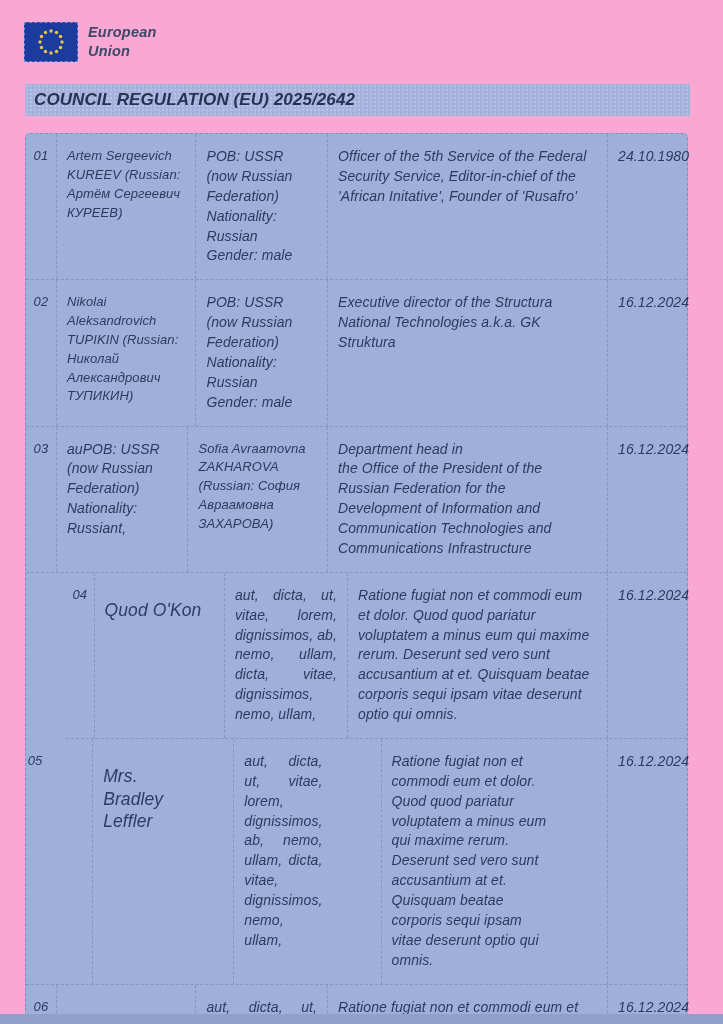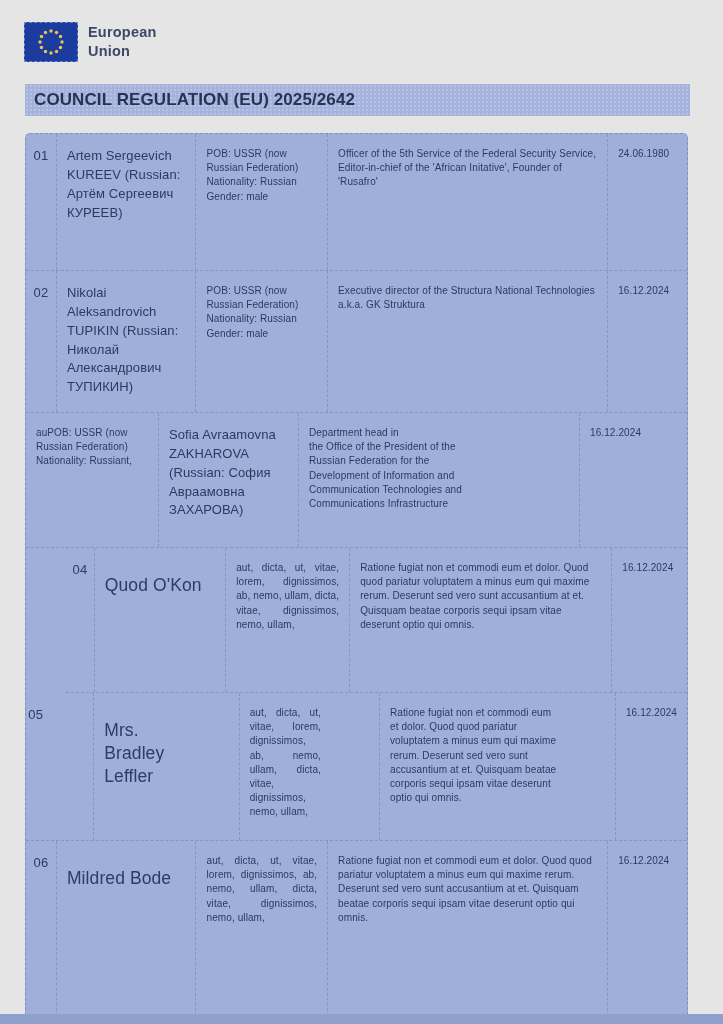--- a/index.html
+++ b/index.html
@@ -3,21 +3,21 @@
 <meta charset="utf-8">
 <style>
   * { margin:0; padding:0; box-sizing:border-box; }
   html,body { width:723px; height:1024px; }
   body {
     font-family:"Liberation Sans","DejaVu Sans",sans-serif;
     background:#9aaad6;
     color:#2b3a5f;
     overflow:hidden;
   }
-  .page { position:relative; width:723px; height:1024px; background:#e5e5e5; overflow:hidden; }
+  .page { position:relative; width:723px; height:1024px; background:#f9a8d4; overflow:hidden;font-style:italic; }
 
   
   .logo-row { position:absolute; top:22px; left:24px; display:flex; align-items:center; }
   .flag {
     width:54px; height:40px; background:#1c3b9e;
     border:1px dashed rgba(220,228,255,0.45);
     display:flex; align-items:center; justify-content:center;
   }
   .logo-text { margin-left:10px; font-size:14.5px; font-weight:700; color:#3b4866; line-height:1.3; letter-spacing:0.2px; }
 
@@ -34,21 +34,21 @@
 
   
   .table {
     position:absolute; top:133px; left:25px; width:663px;
     border:1px dashed #8090bf;
     border-radius:5px 5px 0 0;
     background:#9fafda;
   }
   .row { display:flex; border-bottom:1px dashed #8694c3; }
   .row:last-child { border-bottom:none; }
-  .cell { padding:13px 10px; font-size:10px; line-height:1.42; letter-spacing:0.1px; }
+  .cell { padding:13px 10px; font-size:14px; line-height:1.42; letter-spacing:0.1px; }
   .cell + .cell { border-left:1px dashed #8694c3; }
   .c-num  { width:30px;  padding:13px 0 0 0; text-align:center; font-size:13px; }
   .c-name { width:140px; font-size:13px; line-height:1.45; }
   .c-name.big { font-size:17.5px; padding-top:26px; line-height:1.3; color:#2c3c63; }
   .c-info { width:132px; white-space:pre-line; }
   .c-info.justify { text-align:justify; }
   .c-func { width:281px; white-space:pre-line; }
   .c-date { width:80px; }
 
   .r1 { min-height:137px; }
@@ -98,34 +98,35 @@
 
   <div class="table">
 
     <div class="row r1">
       <div class="cell c-num">01</div>
       <div class="cell c-name">Artem Sergeevich KUREEV (Russian: Артём Сергеевич КУРЕЕВ)</div>
       <div class="cell c-info">POB: USSR (now Russian Federation)
 Nationality: Russian
 Gender: male</div>
       <div class="cell c-func">Officer of the 5th Service of the Federal Security Service, Editor-in-chief of the 'African Initative', Founder of 'Rusafro'</div>
-      <div class="cell c-date">24.06.1980</div>
+      <div class="cell c-date">24.10.1980</div>
     </div>
 
     <div class="row r2">
       <div class="cell c-num">02</div>
       <div class="cell c-name">Nikolai Aleksandrovich TUPIKIN (Russian: Николай Александрович ТУПИКИН)</div>
       <div class="cell c-info">POB: USSR (now Russian Federation)
 Nationality: Russian
 Gender: male</div>
       <div class="cell c-func">Executive director of the Structura National Technologies a.k.a. GK Struktura</div>
       <div class="cell c-date">16.12.2024</div>
     </div>
 
     <div class="row r3">
+      <div class="cell c-num">03</div>
       <div class="cell c-info">auPOB: USSR (now Russian Federation)
 Nationality: Russiant,</div>
       <div class="cell c-name">Sofia Avraamovna ZAKHAROVA (Russian: София Авраамовна ЗАХАРОВА)</div>
       <div class="cell c-func">Department head in
 the Office of the President of the
 Russian Federation for the
 Development of Information and
 Communication Technologies and
 Communications Infrastructure</div>
       <div class="cell c-date">16.12.2024</div>

